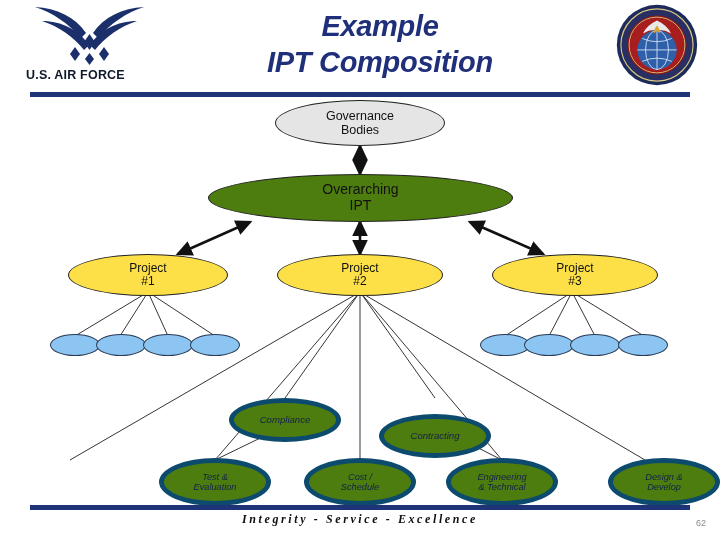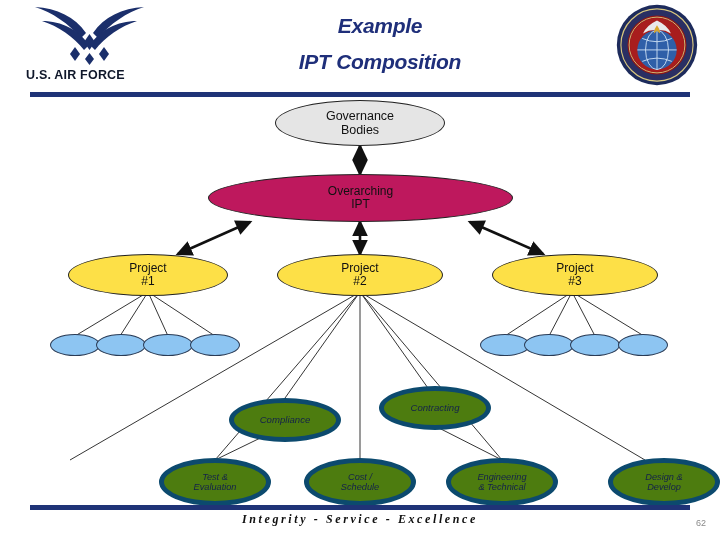--- a/index.html
+++ b/index.html
@@ -57,21 +57,21 @@
   }
   #title-block {
     position: absolute;
     left: 170px;
     top: 8px;
     width: 420px;
     text-align: center;
     color: #1f2f7a;
     font-weight: bold;
     font-style: italic;
-    font-size: 21px;
+    font-size: 29px;
     line-height: 36px;
     font-family: "Liberation Sans", sans-serif;
     letter-spacing: -0.3px;
   }
   #seal {
     position: absolute;
     right: 22px;
     top: 4px;
     width: 82px;
     height: 82px;
@@ -107,21 +107,21 @@
     display: flex;
     align-items: center;
     justify-content: center;
     text-align: center;
     color: #111111;
     font-family: "Liberation Sans", sans-serif;
     line-height: 1.12;
     white-space: pre-line;
   }
   .node-governance { background: #e5e5e5; font-size: 12.5px; }
-  .node-overarching { background: #be185d; font-size: 12px; }
+  .node-overarching { background: #4d7c0f; font-size: 14px; }
   .node-project { background: #fde047; font-size: 12px; }
   .node-leaf {
     background: #4d7c0f;
     border: 5px solid #0c4a6e;
     color: #14224a;
     font-size: 9.2px;
     font-style: italic;
   }
   .node-leaf-blank { background: #8dc5f2; border: 1px solid #2a3b55; }
   .node-mid { font-size: 9.6px; }
@@ -299,21 +299,21 @@
     <div class="node node-leaf-blank" style="left:570px; top:238px; width:50px; height:22px;">
       <span></span>
     </div>
     <div class="node node-leaf-blank" style="left:618px; top:238px; width:50px; height:22px;">
       <span></span>
     </div>
 
     <div class="node node-leaf node-mid" style="left:229px; top:302px; width:112px; height:44px;">
       <span>Compliance</span>
     </div>
-    <div class="node node-leaf node-mid" style="left:379px; top:290px; width:112px; height:44px;">
+    <div class="node node-leaf node-mid" style="left:379px; top:318px; width:112px; height:44px;">
       <span>Contracting</span>
     </div>
 
     <div class="node node-leaf" style="left:159px; top:362px; width:112px; height:48px;">
       <span>Test &amp;
 Evaluation</span>
     </div>
     <div class="node node-leaf" style="left:304px; top:362px; width:112px; height:48px;">
       <span>Cost /
 Schedule</span>

